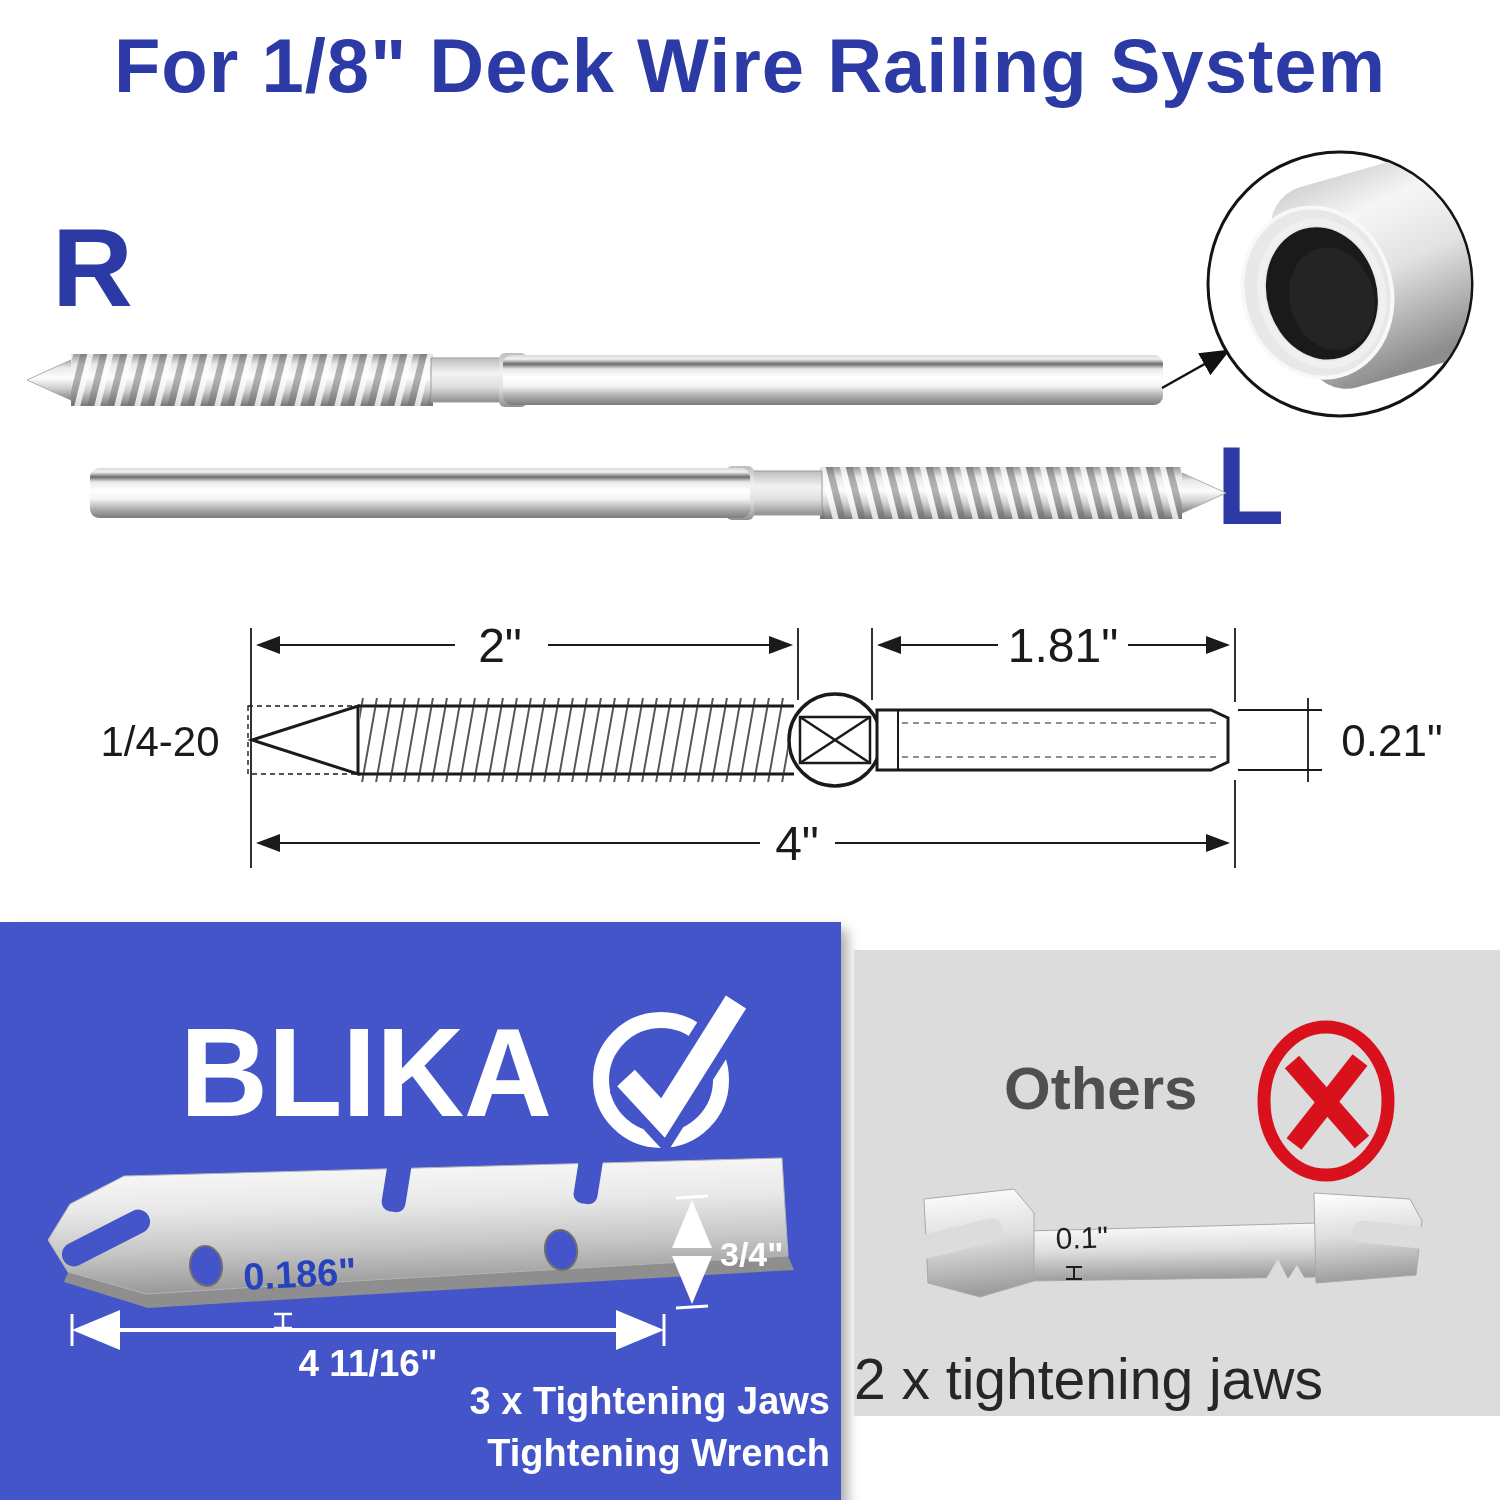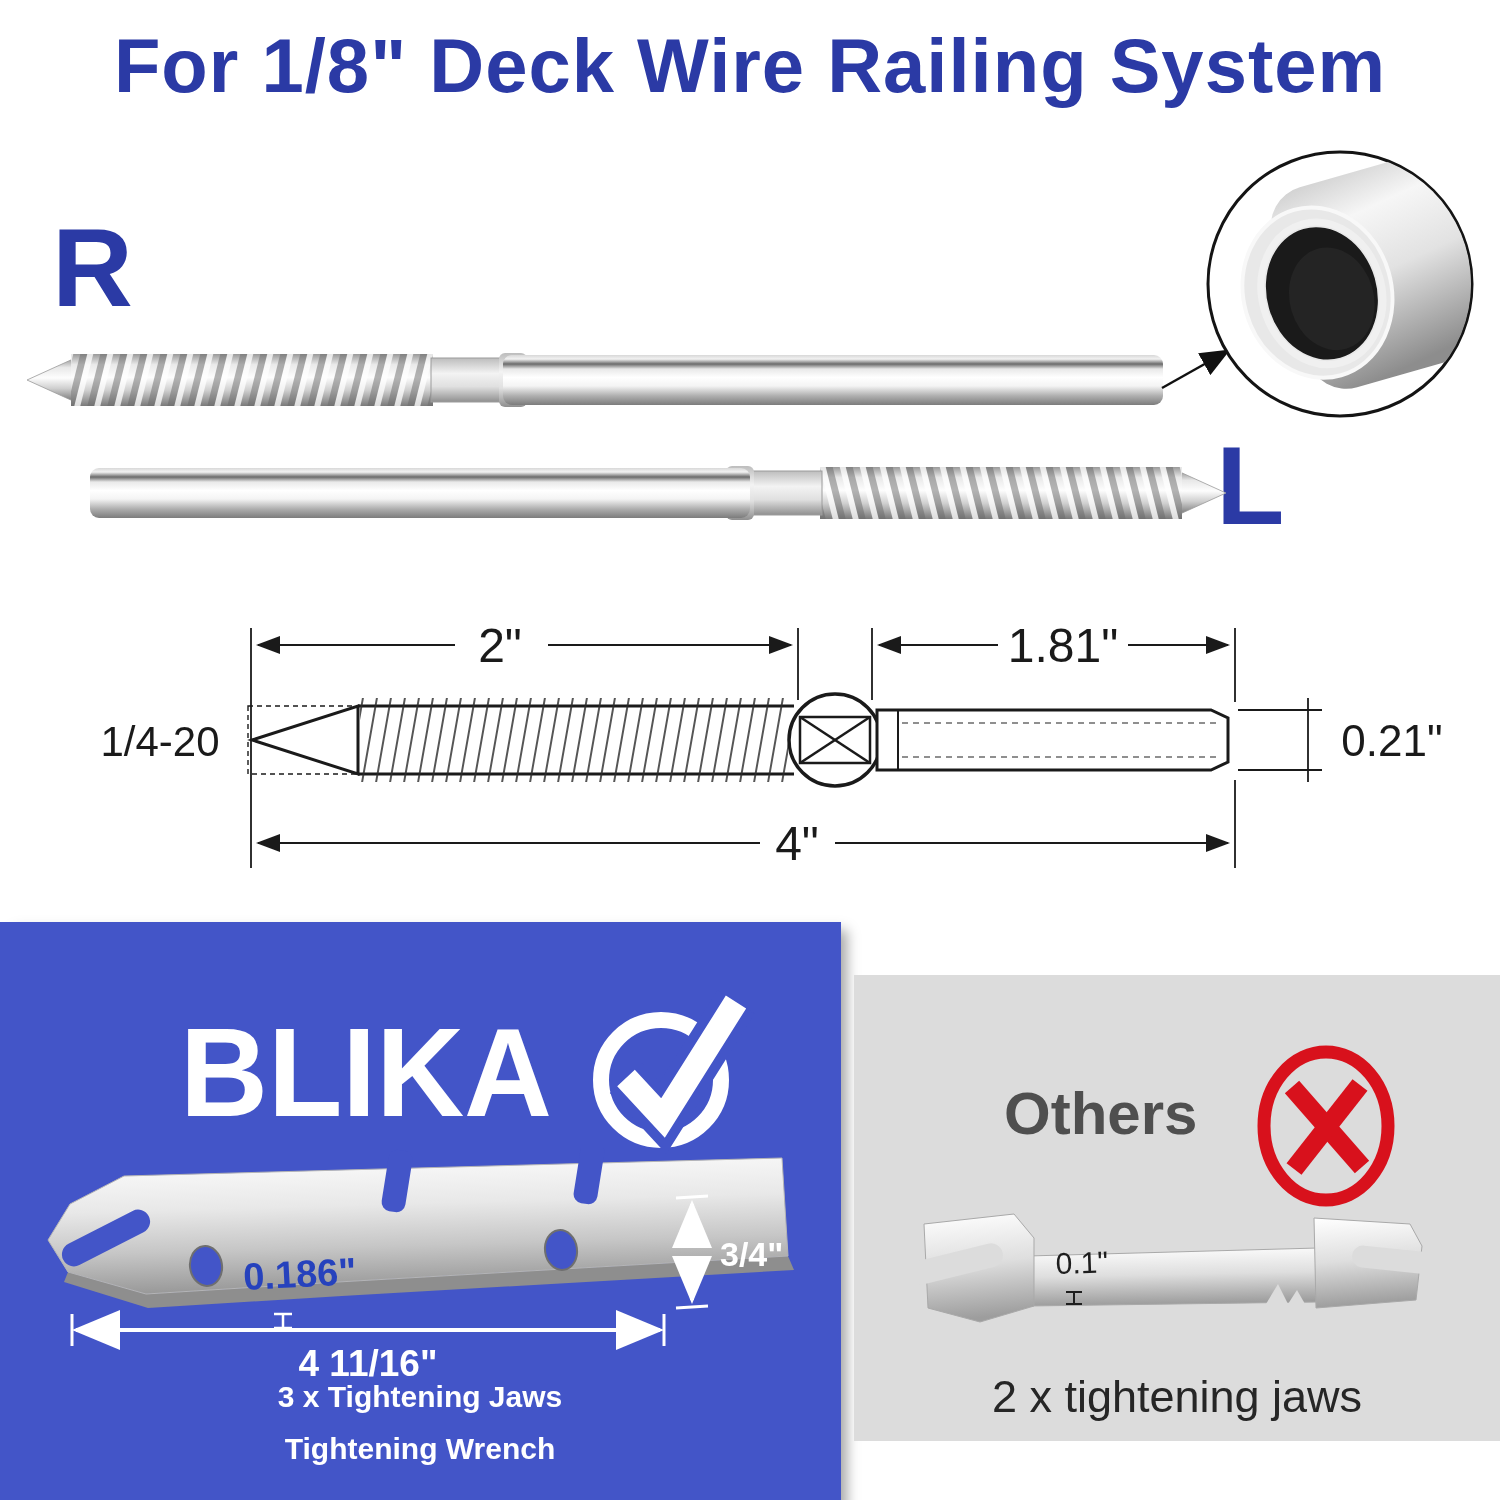--- a/index.html
+++ b/index.html
@@ -24,31 +24,31 @@
 
   
   .drawing{left:0;top:590px;width:1500px;height:310px;}
   .drawing text{font-family:"Liberation Sans",sans-serif;fill:#1a1a1a;}
 
   .screws{left:0;top:300px;width:1500px;height:260px;}
 
   
   .brand-panel{left:0;top:922px;width:841px;height:740px;background:var(--panel-blue);
                box-shadow:10px 4px 12px -4px rgba(0,0,0,.35);}
-  .others-panel{left:854px;top:975px;width:646px;height:466px;background:var(--panel-gray);}
+  .others-panel{left:854px;top:950px;width:646px;height:466px;background:var(--panel-gray);}
 
   .logo-svg{left:148px;top:66px;width:620px;height:170px;}
   .brand-wrench{left:28px;top:226px;width:790px;height:240px;}
-  .brand-caption{left:10px;width:820px;text-align:center;color:#fff;font-weight:bold;font-size:30px;}
+  .brand-caption{left:10px;width:820px;text-align:right;color:#fff;font-weight:bold;font-size:38px;}
   .cap1{top:458px;} .cap2{top:510px;}
 
   .others-head{left:150px;top:104px;font-size:60px;font-weight:bold;color:#4f4f4f;}
   .cross-icon{left:396px;top:60px;width:152px;height:182px;}
   .others-wrench{left:62px;top:235px;width:515px;height:130px;}
-  .others-caption{left:0;top:396px;width:646px;text-align:center;font-size:45px;color:#262626;}
+  .others-caption{left:0;top:396px;width:646px;font-size:57px;color:#262626;}
 
   svg text{font-family:"Liberation Sans",sans-serif;}
 </style>
 </head>
 <body>
 
 <div id="stage">
 
   <div class="abs title">For 1/8" Deck Wire Railing System</div>
 

